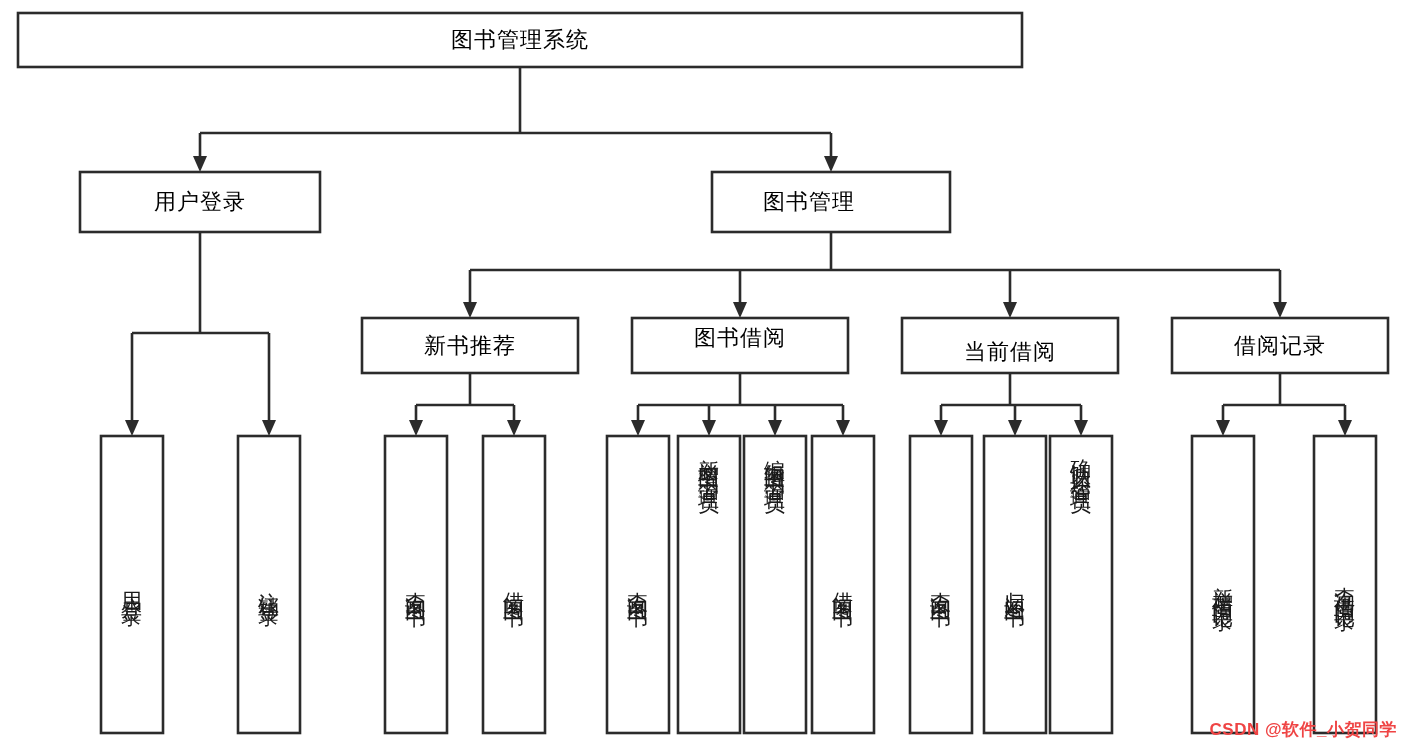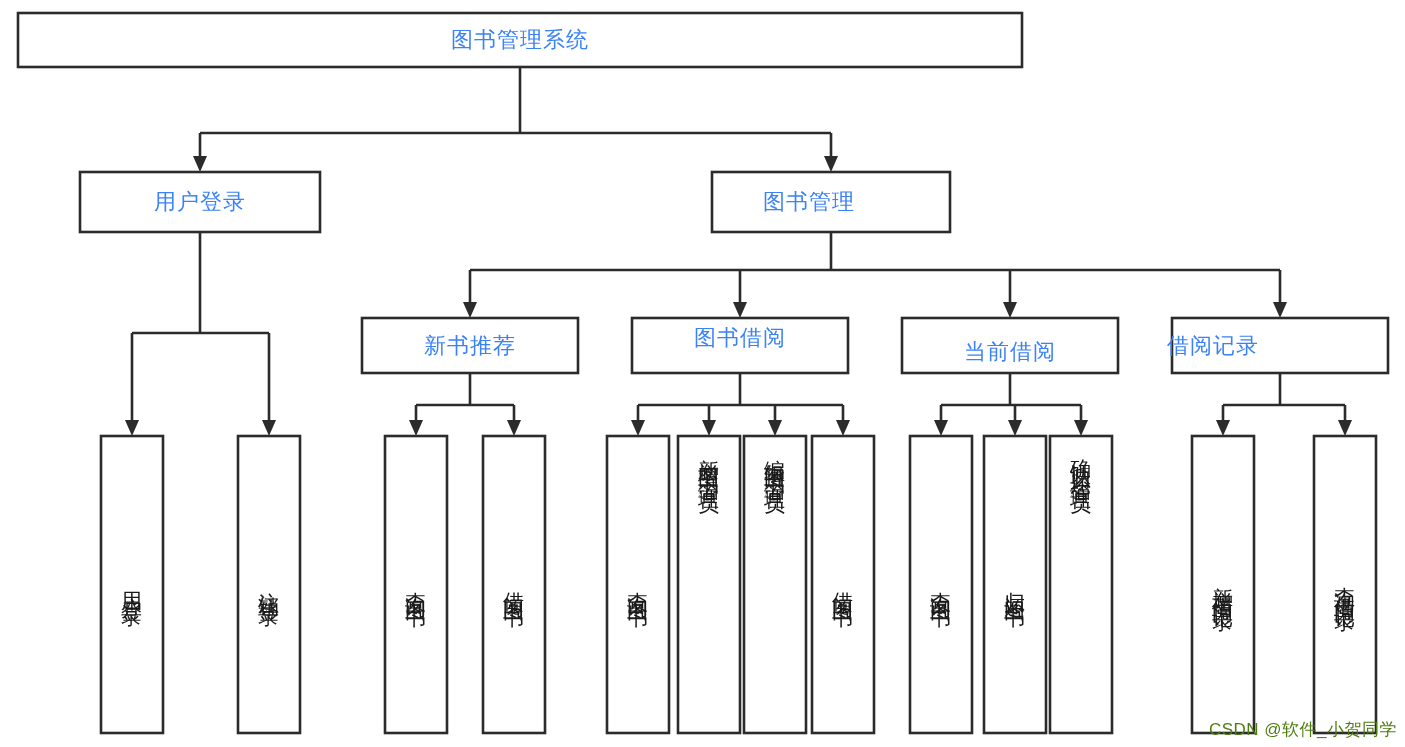--- a/index.html
+++ b/index.html
@@ -62,33 +62,34 @@
   .htext-wrap {
     position: absolute;
     display: flex;
     align-items: center;
     justify-content: center;
     pointer-events: none;
   }
   .htext {
     font-family: "Liberation Sans", "DejaVu Sans", sans-serif;
     font-size: 22px;
-    color: #3b82f6;
+    color: #000000;
     white-space: nowrap;
     letter-spacing: 1px;
   }
   #watermark {
     position: absolute;
     right: 8px;
     bottom: 6px;
     font-family: "Liberation Sans", "DejaVu Sans", sans-serif;
     font-size: 17px;
-    color: #4d7c0f;
+    color: #ef4444;
     letter-spacing: 0.5px;
     white-space: nowrap;
+    font-weight: bold;
   }
 </style>
 </head>
 <body>
 
 <div id="diagram-root">
 
   <svg class="diagram" viewBox="0 0 1405 747" xmlns="http://www.w3.org/2000/svg">
     <defs>
       <marker id="arrow" markerWidth="12" markerHeight="14" refX="1" refY="7" orient="auto" markerUnits="userSpaceOnUse">
@@ -186,21 +187,21 @@
       </div>
       <div class="htext-wrap" style="left: 362px; top: 318px; width: 216px; height: 55px;">
         <span class="htext">新书推荐</span>
       </div>
       <div class="htext-wrap" style="left: 632px; top: 318px; width: 216px; height: 40px;">
         <span class="htext">图书借阅</span>
       </div>
       <div class="htext-wrap" style="left: 902px; top: 318px; width: 216px; height: 68px;">
         <span class="htext">当前借阅</span>
       </div>
-      <div class="htext-wrap" style="left: 1105px; top: 318px; width: 216px; height: 55px;">
+      <div class="htext-wrap" style="left: 1172px; top: 318px; width: 216px; height: 55px;">
         <span class="htext">借阅记录</span>
       </div>
       <div class="vtext-wrap" style="left: 101px; top: 436px; width: 62px; height: 297px;">
         <span class="vtext">用户登录</span>
       </div>
       <div class="vtext-wrap" style="left: 238px; top: 436px; width: 62px; height: 297px;">
         <span class="vtext">注销登录</span>
       </div>
       <div class="vtext-wrap" style="left: 385px; top: 436px; width: 62px; height: 297px;">
         <span class="vtext">查询图书</span>

